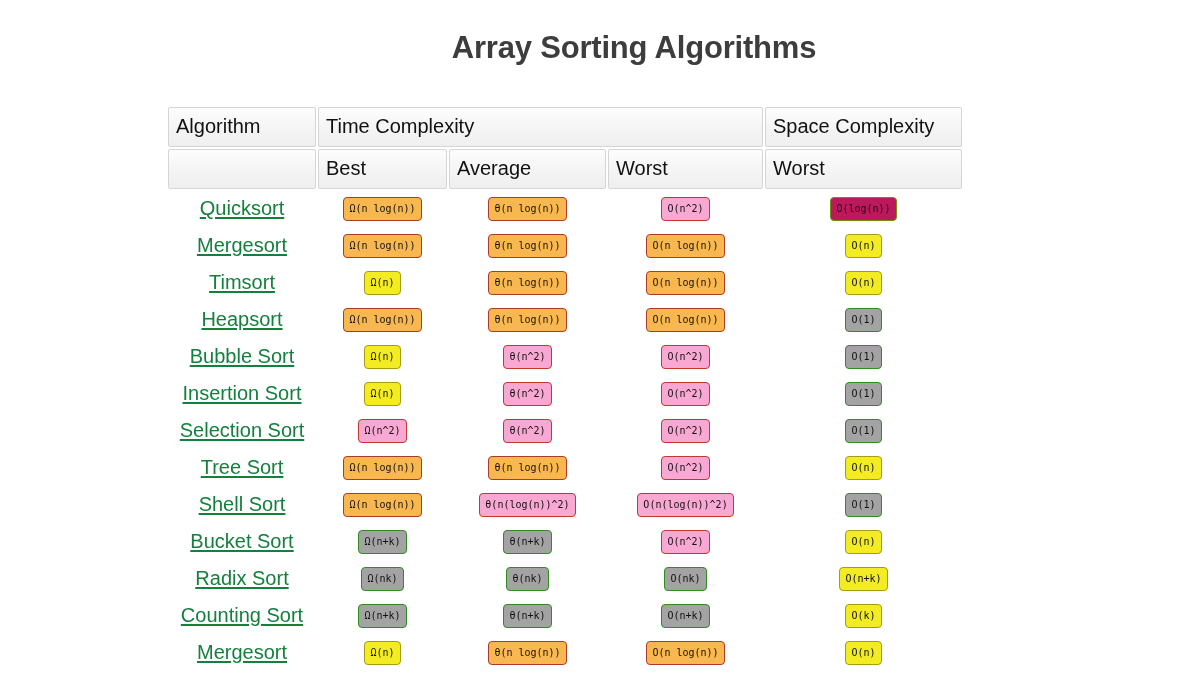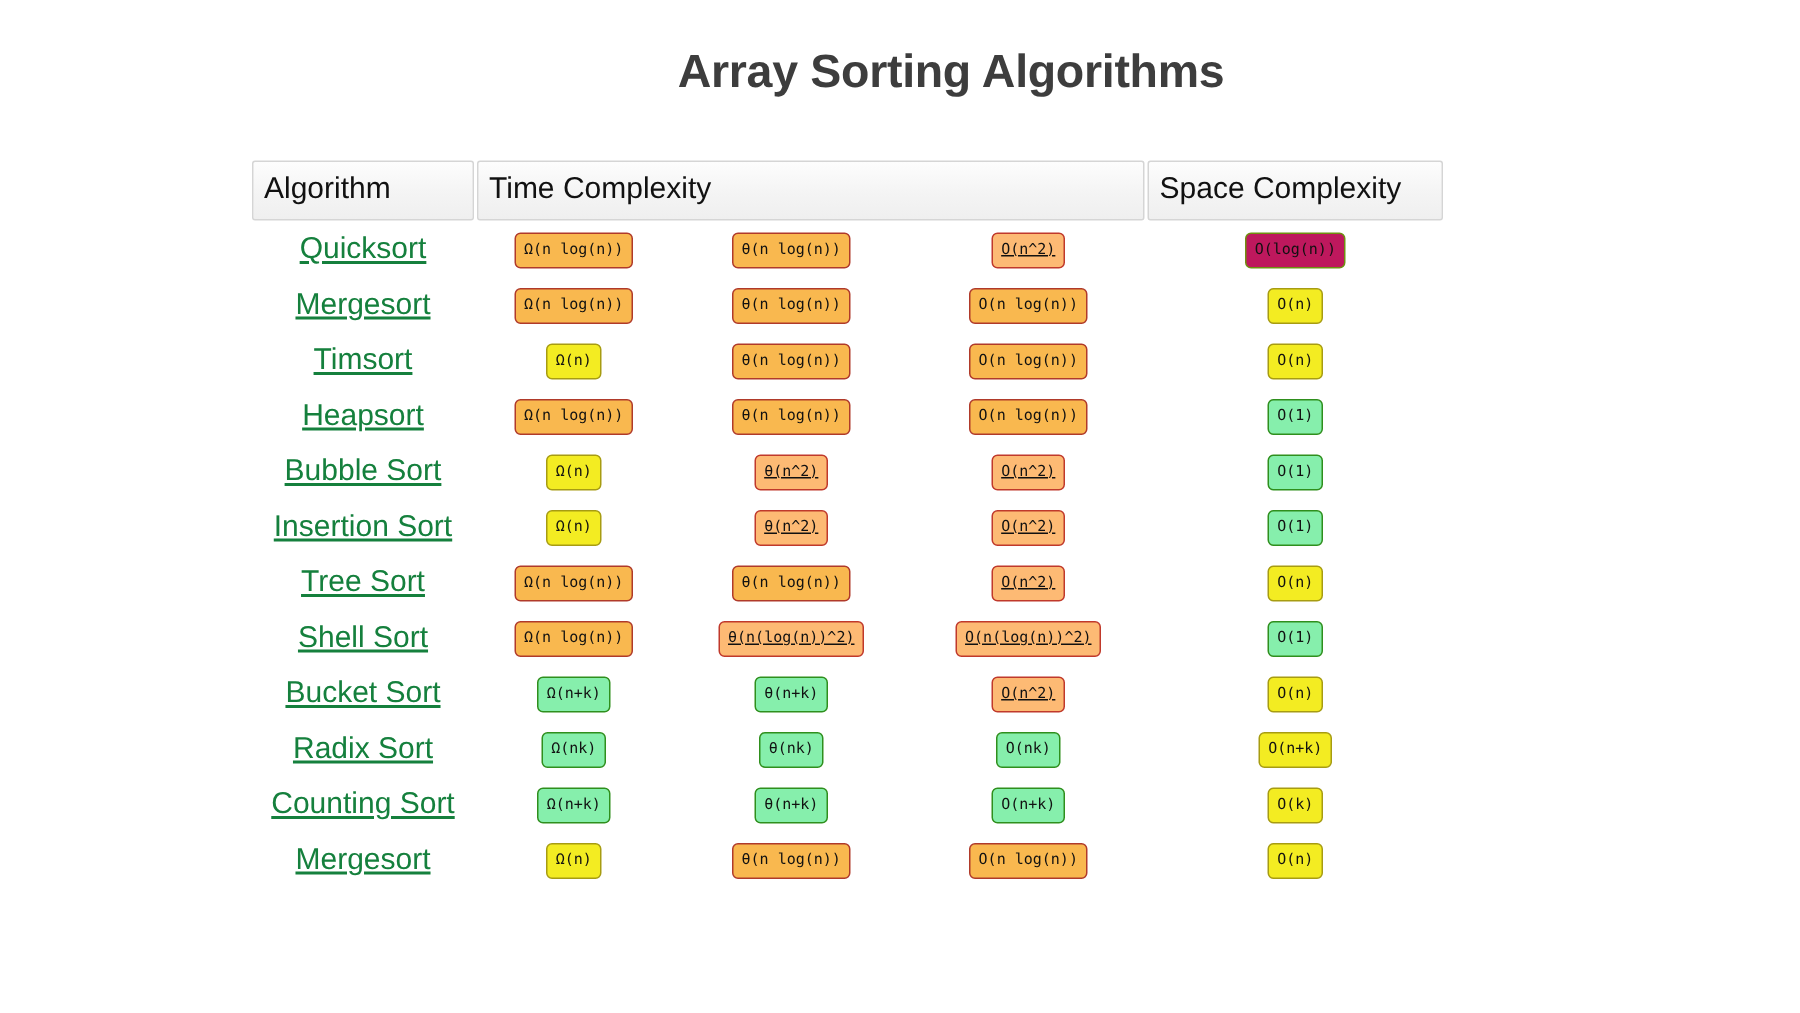--- a/index.html
+++ b/index.html
@@ -99,39 +99,38 @@
     line-height: 1;
     color: #111111;
     padding: 6px 5px 6px 5px;
     border-radius: 4px;
     border: 1px solid #000;
     white-space: nowrap;
     letter-spacing: 0px;
   }
 
   .badge.green {
-    background: #86efac;
+    background: #a3a3a3;
     border-color: #2f8f1d;
   }
   .badge.yellowgreen {
     background: #be185d;
     border-color: #6f9010;
   }
   .badge.yellow {
     background: #f3ec22;
     border-color: #a79c12;
   }
   .badge.orange {
     background: #f9b84f;
     border-color: #b03a2a;
   }
   .badge.red {
-    background: #fdba74;
+    background: #f9a8d4;
     border-color: #c0392b;
-    text-decoration: underline;
   }
 </style>
 </head>
 <body>
 
 <div id="page">
 
   <div id="page-title">Array Sorting Algorithms</div>
 
   <table id="sorting-table">
@@ -141,20 +140,27 @@
       <col class="col-avg">
       <col class="col-worst">
       <col class="col-space">
     </colgroup>
     <thead>
       <tr>
         <th>Algorithm</th>
         <th colspan="3">Time Complexity</th>
         <th>Space Complexity</th>
       </tr>
+      <tr>
+        <th></th>
+        <th>Best</th>
+        <th>Average</th>
+        <th>Worst</th>
+        <th>Worst</th>
+      </tr>
     </thead>
     <tbody id="table-body">
         <tr>
           <td class="algo-cell"><span class="algo-link">Quicksort</span></td>
           <td><span class="badge orange">Ω(n log(n))</span></td>
           <td><span class="badge orange">θ(n log(n))</span></td>
           <td><span class="badge red">O(n^2)</span></td>
           <td><span class="badge yellowgreen">O(log(n))</span></td>
         </tr>
         <tr>
@@ -181,20 +187,27 @@
         <tr>
           <td class="algo-cell"><span class="algo-link">Bubble Sort</span></td>
           <td><span class="badge yellow">Ω(n)</span></td>
           <td><span class="badge red">θ(n^2)</span></td>
           <td><span class="badge red">O(n^2)</span></td>
           <td><span class="badge green">O(1)</span></td>
         </tr>
         <tr>
           <td class="algo-cell"><span class="algo-link">Insertion Sort</span></td>
           <td><span class="badge yellow">Ω(n)</span></td>
+          <td><span class="badge red">θ(n^2)</span></td>
+          <td><span class="badge red">O(n^2)</span></td>
+          <td><span class="badge green">O(1)</span></td>
+        </tr>
+        <tr>
+          <td class="algo-cell"><span class="algo-link">Selection Sort</span></td>
+          <td><span class="badge red">Ω(n^2)</span></td>
           <td><span class="badge red">θ(n^2)</span></td>
           <td><span class="badge red">O(n^2)</span></td>
           <td><span class="badge green">O(1)</span></td>
         </tr>
         <tr>
           <td class="algo-cell"><span class="algo-link">Tree Sort</span></td>
           <td><span class="badge orange">Ω(n log(n))</span></td>
           <td><span class="badge orange">θ(n log(n))</span></td>
           <td><span class="badge red">O(n^2)</span></td>
           <td><span class="badge yellow">O(n)</span></td>

